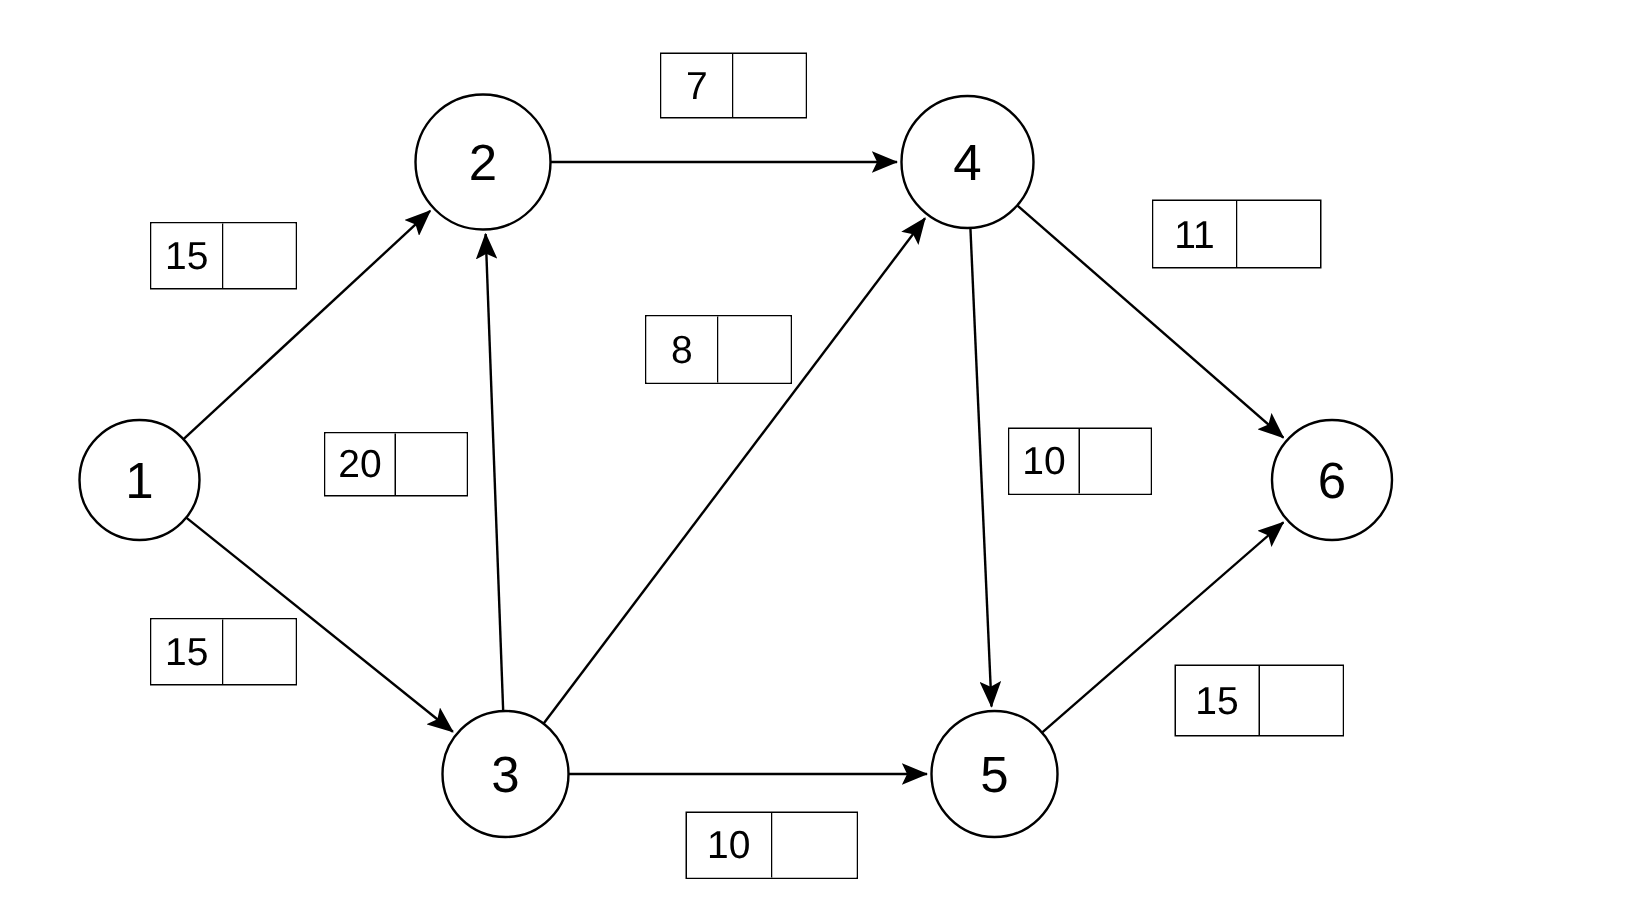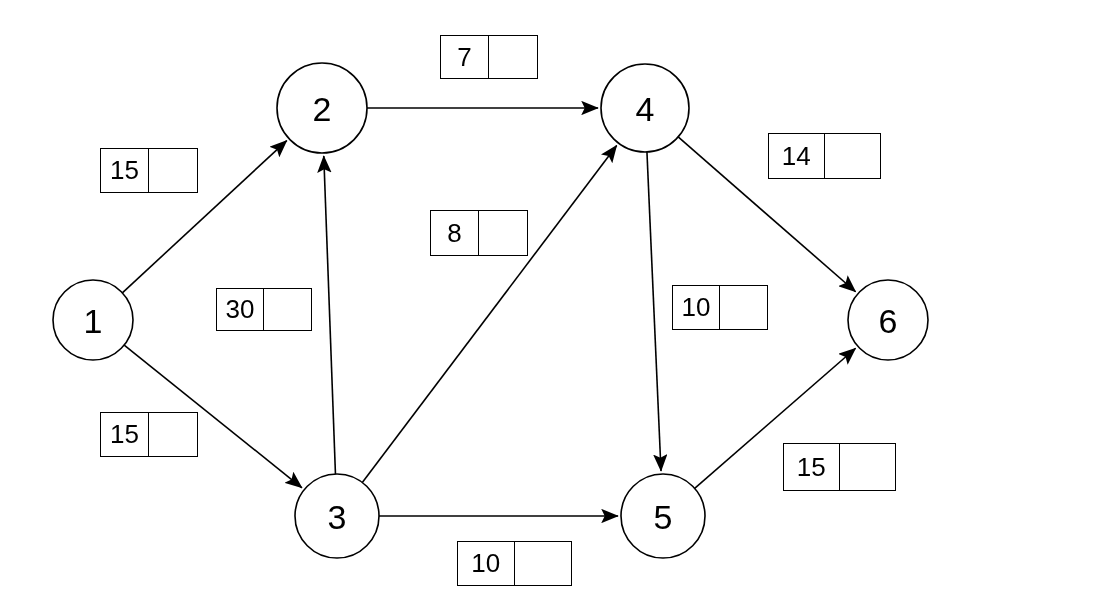--- a/index.html
+++ b/index.html
@@ -119,41 +119,41 @@
   <div id="labels-layer">
       <div class="label-box" style="left: 100px; top: 148px; width: 98px; height: 45px;">
         <div class="label-cell cell-capacity" style="width: 49px;">15</div>
         <div class="label-cell cell-flow" style="width: 49px;"></div>
       </div>
       <div class="label-box" style="left: 100px; top: 412px; width: 98px; height: 45px;">
         <div class="label-cell cell-capacity" style="width: 49px;">15</div>
         <div class="label-cell cell-flow" style="width: 49px;"></div>
       </div>
       <div class="label-box" style="left: 216px; top: 288px; width: 96px; height: 43px;">
-        <div class="label-cell cell-capacity" style="width: 48px;">30</div>
+        <div class="label-cell cell-capacity" style="width: 48px;">20</div>
         <div class="label-cell cell-flow" style="width: 48px;"></div>
       </div>
       <div class="label-box" style="left: 440px; top: 35px; width: 98px; height: 44px;">
         <div class="label-cell cell-capacity" style="width: 49px;">7</div>
         <div class="label-cell cell-flow" style="width: 49px;"></div>
       </div>
       <div class="label-box" style="left: 430px; top: 210px; width: 98px; height: 46px;">
         <div class="label-cell cell-capacity" style="width: 49px;">8</div>
         <div class="label-cell cell-flow" style="width: 49px;"></div>
       </div>
       <div class="label-box" style="left: 457px; top: 541px; width: 115px; height: 45px;">
         <div class="label-cell cell-capacity" style="width: 57.5px;">10</div>
         <div class="label-cell cell-flow" style="width: 57.5px;"></div>
       </div>
       <div class="label-box" style="left: 672px; top: 285px; width: 96px; height: 45px;">
         <div class="label-cell cell-capacity" style="width: 48px;">10</div>
         <div class="label-cell cell-flow" style="width: 48px;"></div>
       </div>
       <div class="label-box" style="left: 768px; top: 133px; width: 113px; height: 46px;">
-        <div class="label-cell cell-capacity" style="width: 56.5px;">14</div>
+        <div class="label-cell cell-capacity" style="width: 56.5px;">11</div>
         <div class="label-cell cell-flow" style="width: 56.5px;"></div>
       </div>
       <div class="label-box" style="left: 783px; top: 443px; width: 113px; height: 48px;">
         <div class="label-cell cell-capacity" style="width: 56.5px;">15</div>
         <div class="label-cell cell-flow" style="width: 56.5px;"></div>
       </div>
     </div>
 
 </div>
 

